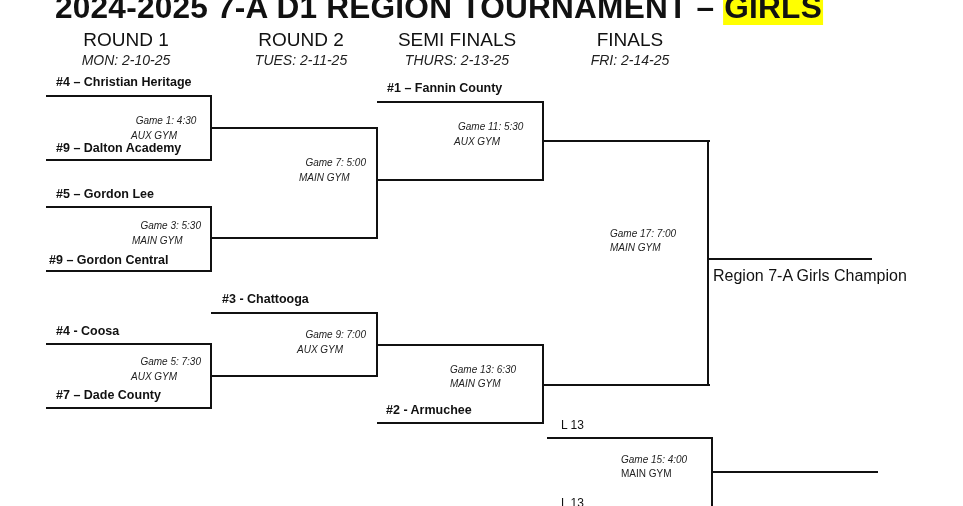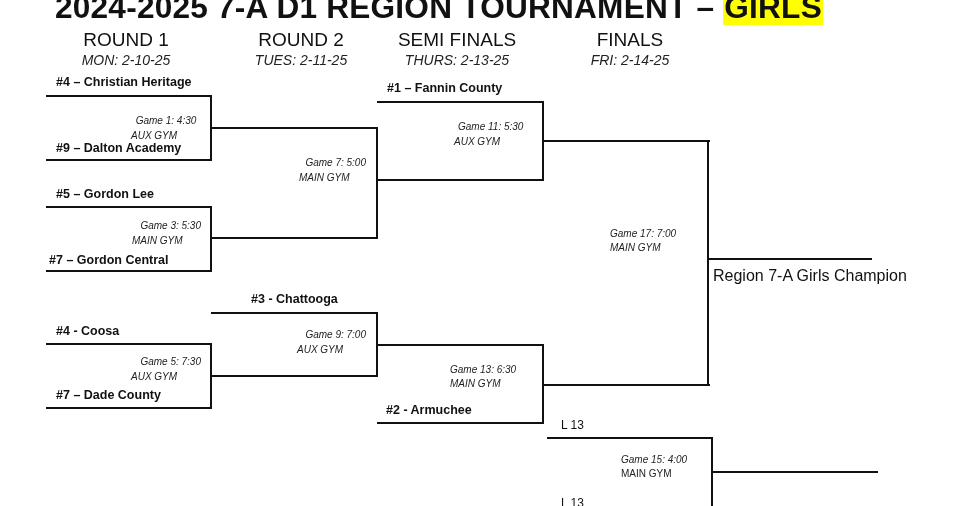--- a/index.html
+++ b/index.html
@@ -66,21 +66,21 @@
 <div class="h" style="left:46px; top:159px; width:166px;"></div>
 <div class="v" style="left:210px; top:95px; height:66px;"></div>
 <div class="h" style="left:210px; top:127px; width:168px;"></div>
 
 <div class="team" style="left:56px; top:187px;">#5 –  Gordon Lee</div>
 <div class="h" style="left:46px; top:206px; width:166px;"></div>
 <div class="game" style="left:131px; top:218px; text-align:right; width:70px;">
   <span>Game 3: 5:30</span>
 </div>
 <div class="game" style="left:132px; top:233px;">MAIN GYM</div>
-<div class="team" style="left:49px; top:253px;">#7 –  Gordon Central</div>
+<div class="team" style="left:49px; top:253px;">#9 –  Gordon Central</div>
 <div class="h" style="left:46px; top:270px; width:166px;"></div>
 <div class="v" style="left:210px; top:206px; height:66px;"></div>
 <div class="h" style="left:210px; top:237px; width:168px;"></div>
 
 <div class="game" style="left:296px; top:155px; text-align:right; width:70px;">
   <span>Game 7: 5:00</span>
 </div>
 <div class="game" style="left:299px; top:170px;">MAIN GYM</div>
 <div class="v" style="left:376px; top:127px; height:112px;"></div>
 <div class="h" style="left:376px; top:179px; width:168px;"></div>
@@ -98,21 +98,21 @@
 <div class="h" style="left:46px; top:343px; width:166px;"></div>
 <div class="game" style="left:131px; top:354px; text-align:right; width:70px;">
   <span>Game 5: 7:30</span>
 </div>
 <div class="game" style="left:131px; top:369px;">AUX GYM</div>
 <div class="team" style="left:56px; top:388px;">#7 – Dade County</div>
 <div class="h" style="left:46px; top:407px; width:166px;"></div>
 <div class="v" style="left:210px; top:343px; height:66px;"></div>
 <div class="h" style="left:210px; top:375px; width:168px;"></div>
 
-<div class="team" style="left:222px; top:292px;margin-left:29px;">#3 - Chattooga</div>
+<div class="team" style="left:222px; top:292px;">#3 - Chattooga</div>
 <div class="h" style="left:211px; top:312px; width:167px;"></div>
 <div class="game" style="left:296px; top:327px; text-align:right; width:70px;">
   <span>Game 9: 7:00</span>
 </div>
 <div class="game" style="left:297px; top:342px;">AUX GYM</div>
 <div class="v" style="left:376px; top:312px; height:65px;"></div>
 <div class="h" style="left:376px; top:344px; width:168px;"></div>
 
 <div class="game" style="left:450px; top:362px;">
   <span>Game 13: 6:30</span>

